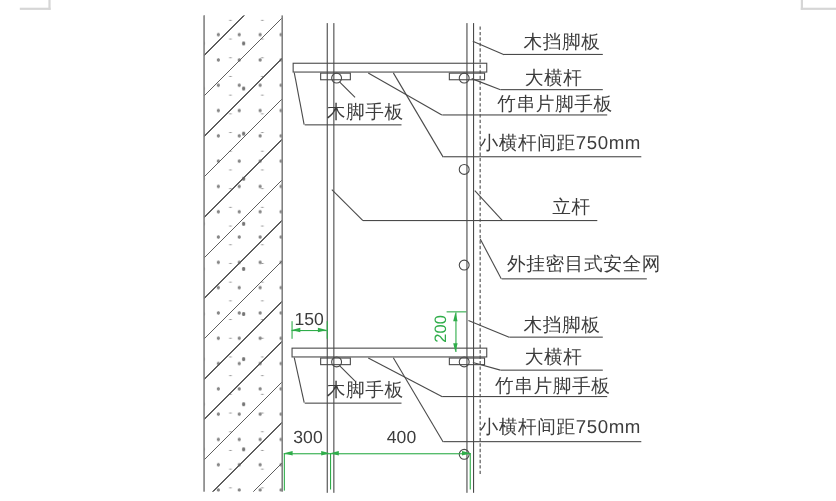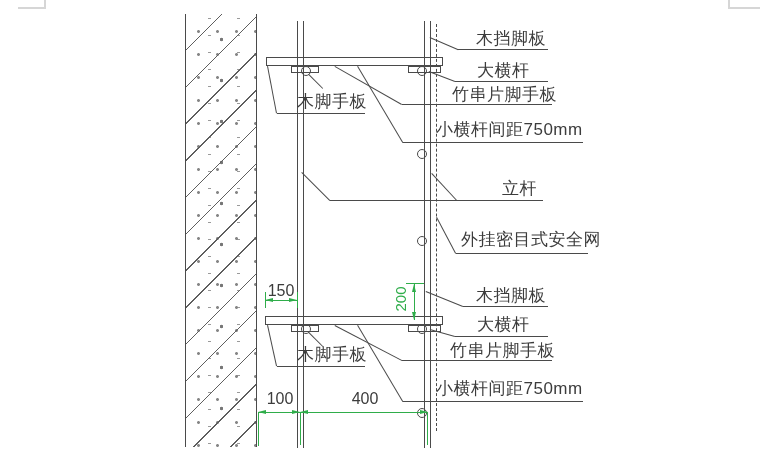--- a/index.html
+++ b/index.html
@@ -165,16 +165,16 @@
   <div class="dimtxt-green" style="left:383px;top:292px;width:36px;">200</div>
 
   <div class="ghln" style="left:258px;top:412px;width:170px;"></div>
   <div class="gvln" style="left:258px;top:412px;height:34px;"></div>
   <div class="gvln" style="left:300px;top:412px;height:33px;"></div>
   <div class="gvln" style="left:427px;top:412px;height:33px;"></div>
   <div class="arr l" style="left:258px;top:410px;"></div>
   <div class="arr r" style="left:292px;top:410px;"></div>
   <div class="arr l" style="left:300px;top:410px;"></div>
   <div class="arr r" style="left:420px;top:410px;"></div>
-  <div class="dimtxt" style="left:258px;top:391px;width:44px;">100</div>
+  <div class="dimtxt" style="left:258px;top:391px;width:44px;">300</div>
   <div class="dimtxt" style="left:340px;top:391px;width:50px;">400</div>
 
 </div>
 
 </body></html>

